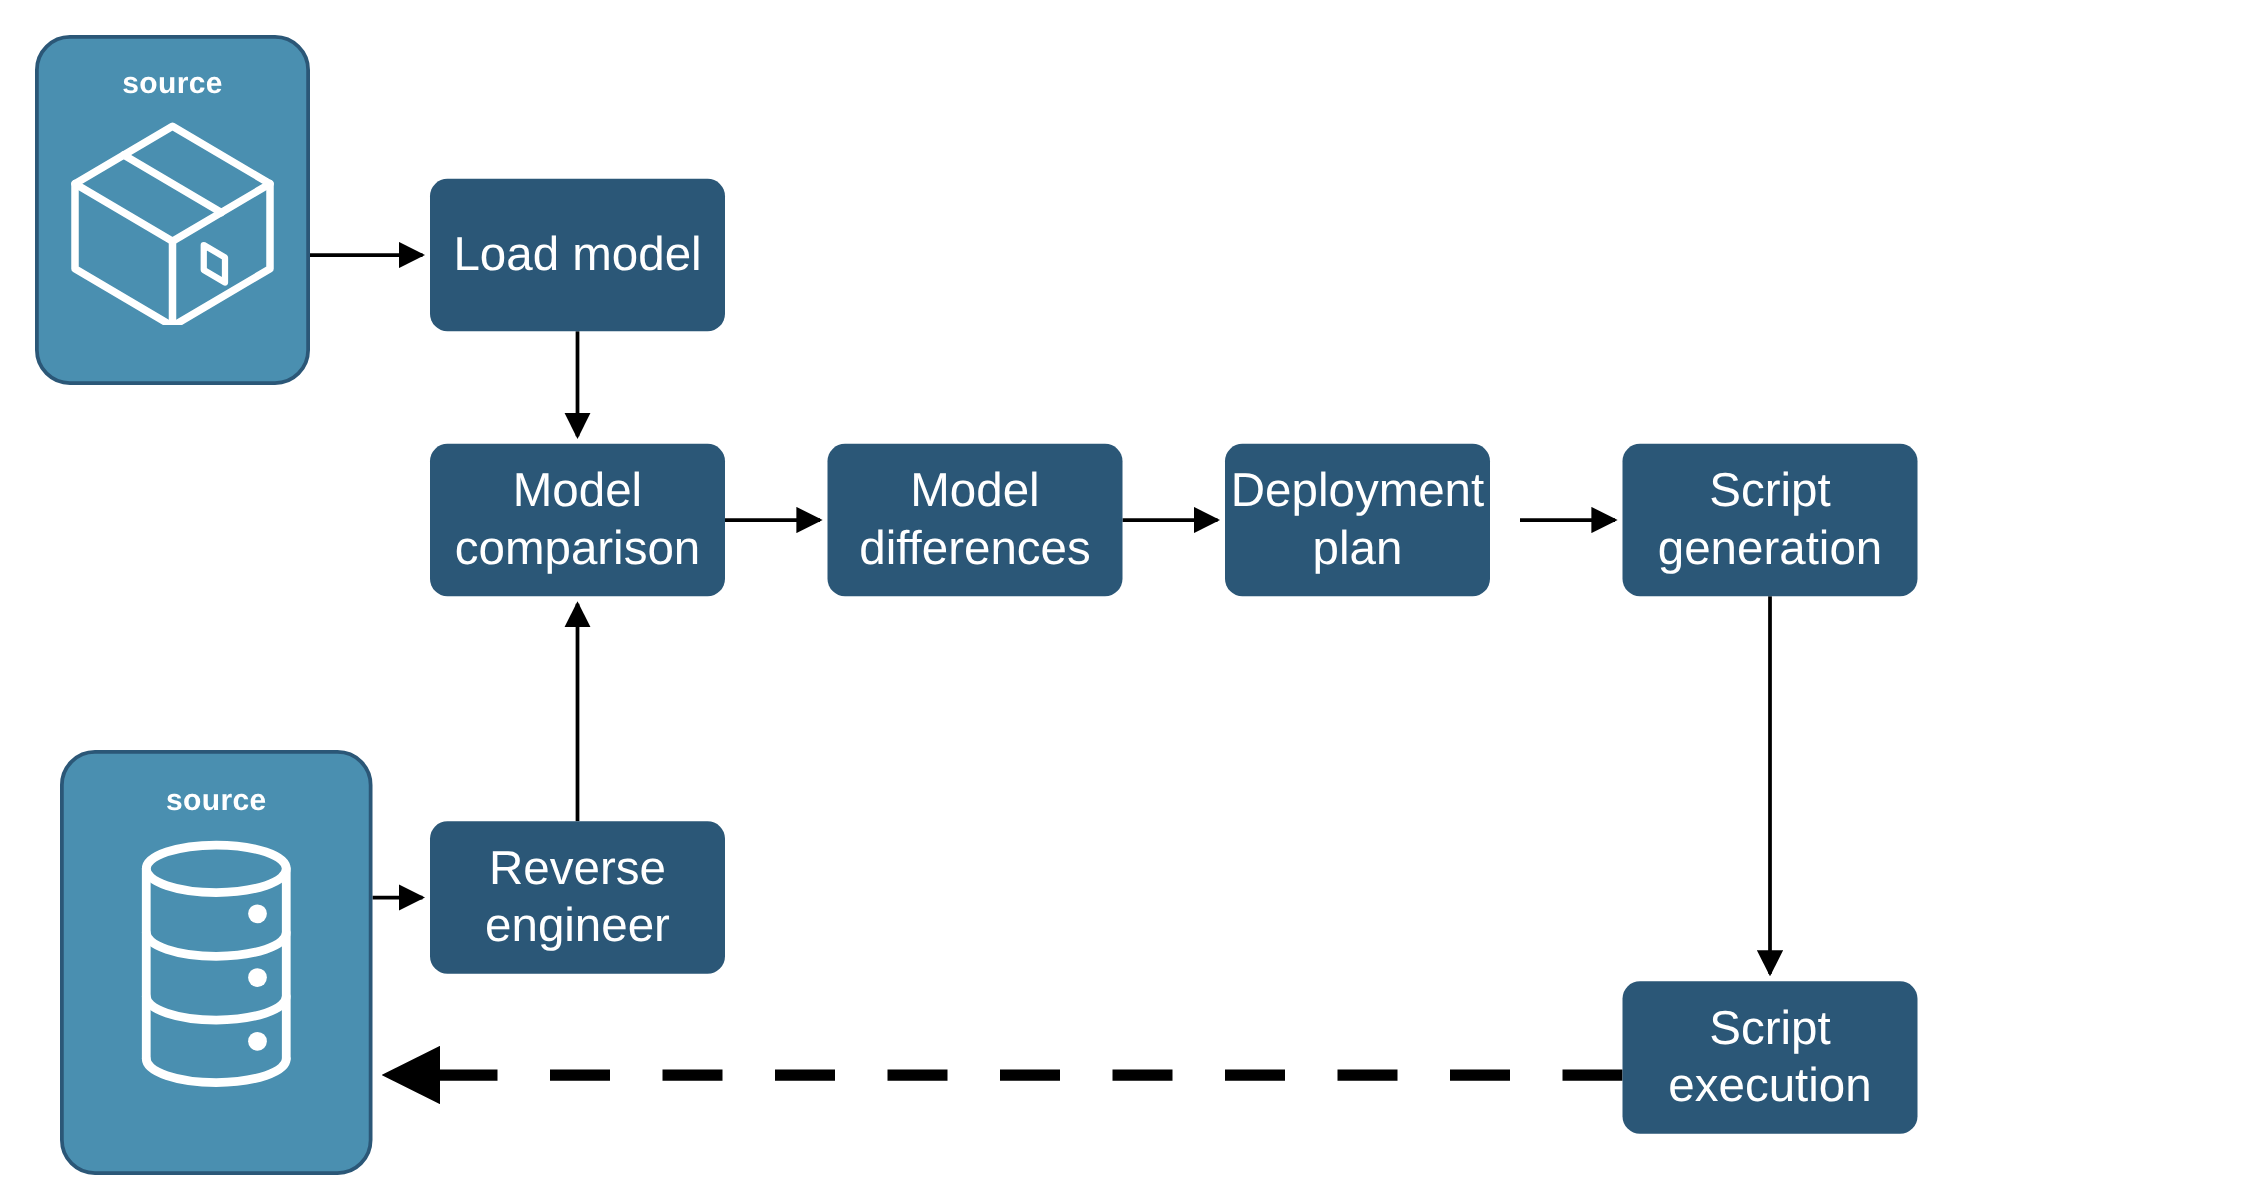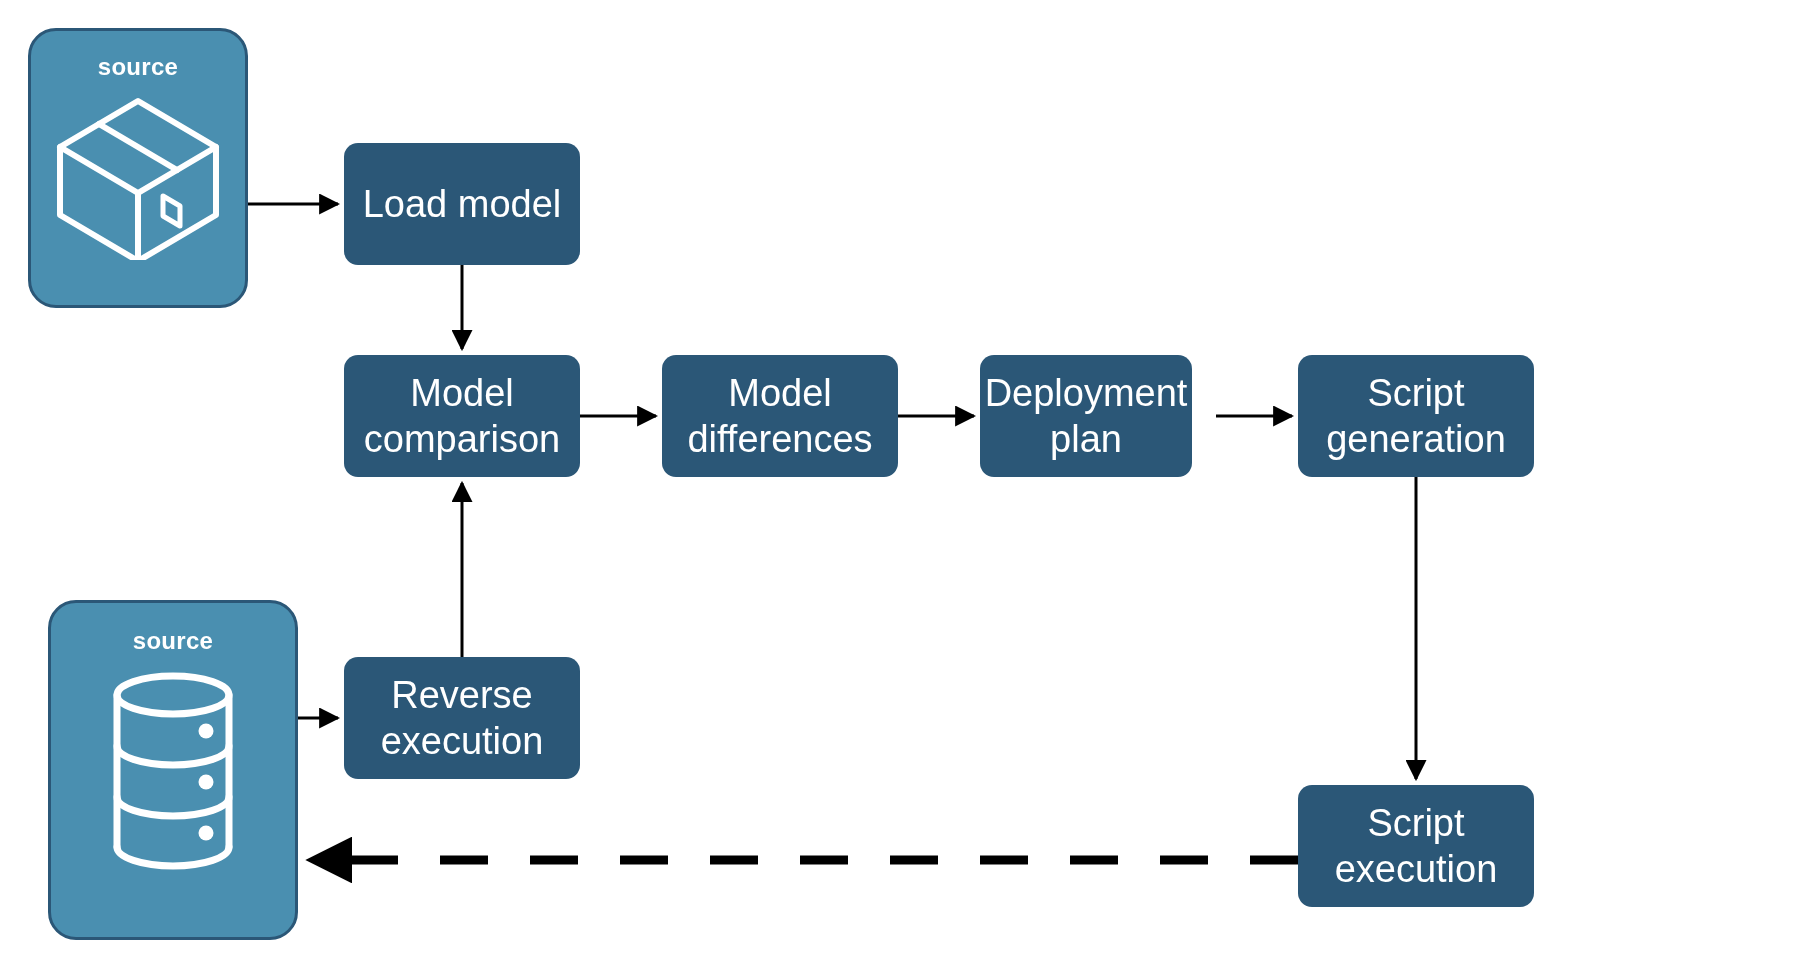--- a/index.html
+++ b/index.html
@@ -168,21 +168,21 @@
 plan</span>
   </div>
 
   <div class="process" style="left:1298px; top:355px; width:236px; height:122px;">
     <span class="process-label">Script
 generation</span>
   </div>
 
   <div class="process" style="left:344px; top:657px; width:236px; height:122px;">
     <span class="process-label">Reverse
-execution</span>
+engineer</span>
   </div>
 
   <div class="process" style="left:1298px; top:785px; width:236px; height:122px;">
     <span class="process-label">Script
 execution</span>
   </div>
 
 </div>
 
 </body></html>

